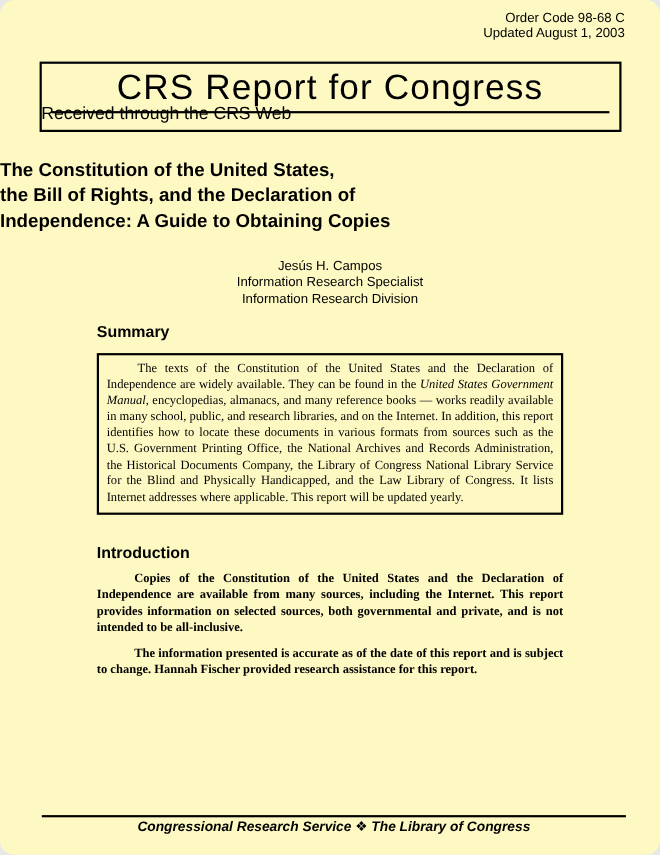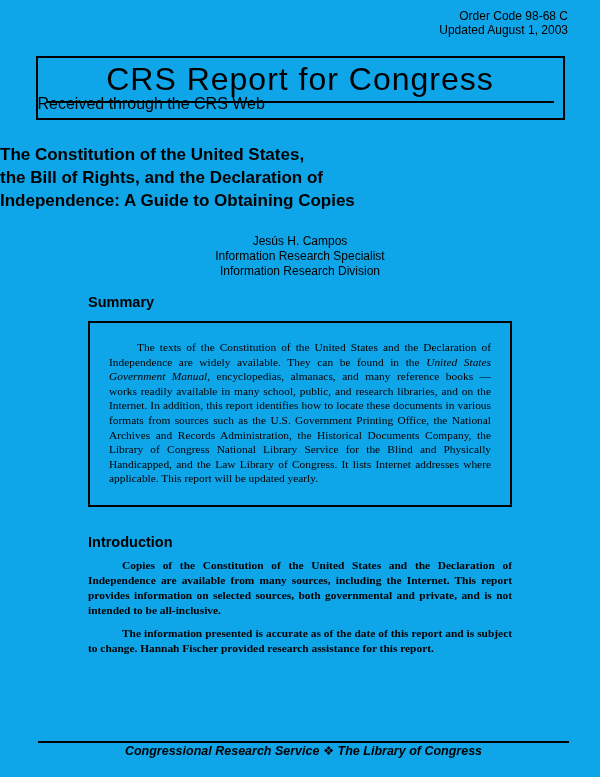--- a/index.html
+++ b/index.html
@@ -1,19 +1,20 @@
 <!DOCTYPE html>
 <html><head>
 <meta charset="utf-8">
 <style>
   html, body { margin:0; padding:0; background:#e8e8e8; }
   .page {
     width:600px; height:777px; position:relative; margin:0 auto;
-    background:#0ea5e9; color:#000; overflow:hidden;
+    background:#fef9c3; color:#000; overflow:hidden;
     font-family:"Liberation Sans","DejaVu Sans",sans-serif;
+    border-radius:13px;
   }
   .order-block {
     padding-top:9px; margin-right:32px; text-align:right;
     font-size:12px; line-height:14px;
   }
   .masthead {
     margin:19px auto 0; width:529px; height:64px;
     border:2px solid #000; box-sizing:border-box; position:relative;
   }
   .masthead-title {
@@ -38,21 +39,21 @@
   .section-heading {
     margin:14px 88px 0; font-size:14.5px; font-weight:bold; line-height:18px;
   }
   .section-heading.intro { margin-top:26px; }
   .summary-box {
     margin:10px 88px 0; border:2px solid #000; box-sizing:border-box;
     width:424px; padding:5px 7px 7px;
     font-family:"Liberation Serif","DejaVu Serif",serif;
     font-size:11.4px; line-height:14.6px; text-align:justify;
   }
-  .summary-box p { margin:12px; text-indent:28px; }
+  .summary-box p { margin:0; text-indent:28px; }
   .body-paragraph {
     margin:8px 88px 0; font-family:"Liberation Serif","DejaVu Serif",serif;
     font-size:11.4px; line-height:15px; text-align:justify; text-indent:34px;font-weight:bold;
   }
   .body-paragraph.first { margin-top:7px; }
   .footer {
     position:absolute; top:741px; left:38px; right:31px;
     border-top:2px solid #000;
   }
   .footer-text {

